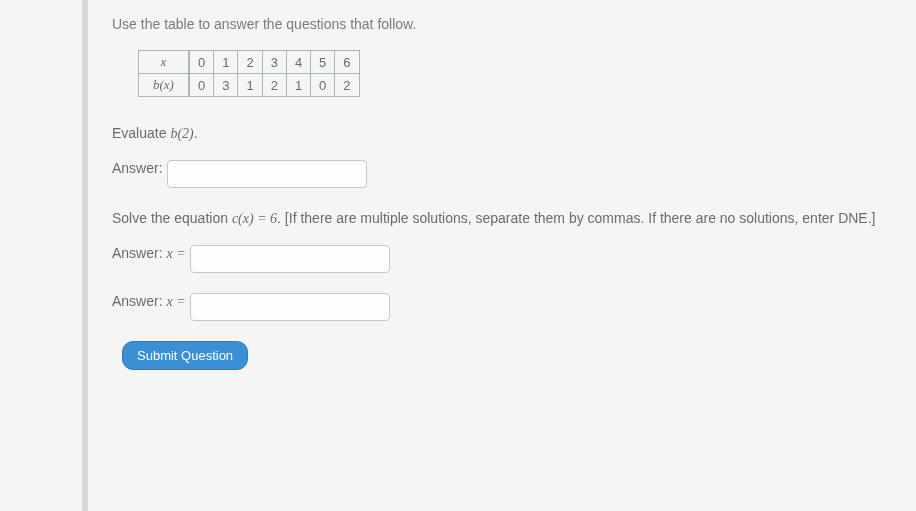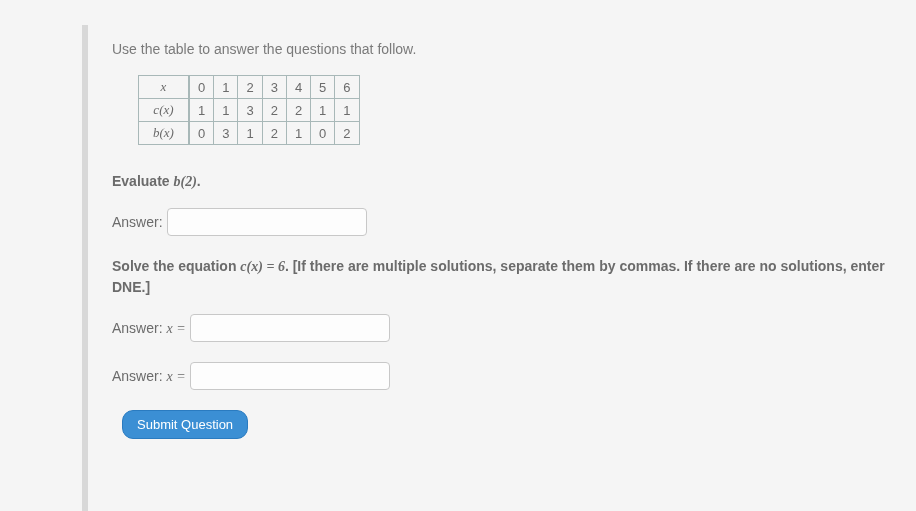--- a/index.html
+++ b/index.html
@@ -27,21 +27,20 @@
       left: 82px;
       top: 0;
       width: 6px;
       height: 100%;
       background: #d8d8d8;
     }
     .content {
       margin-left: 112px;
       padding-top: 16px;
       padding-right: 20px;
-      margin-top: 25px;
     }
     .instruction {
       color: #7a7a7a;
       margin-bottom: 18px;
       font-size: 14px;
     }
     .data-table {
       border-collapse: collapse;
       margin-left: 26px;
       margin-bottom: 26px;
@@ -61,26 +60,24 @@
       border-right: 2px solid #a8b8b8;
     }
     .math-var {
       font-style: italic;
       font-family: 'Times New Roman', serif;
     }
     .prompt {
       margin-bottom: 16px;
       color: #6b6b6b;
       line-height: 1.5;
-      font-weight: bold;
     }
     .answer-row {
       margin-bottom: 20px;
       display: flex;
-      align-items: center;
       gap: 4px;
     }
     .answer-label {
       color: #6b6b6b;
     }
     .answer-input {
       border: 1px solid #c8c8c8;
       border-radius: 4px;
       height: 28px;
       width: 200px;
@@ -145,30 +142,20 @@
             <td class="row-header"><span class="math-var">x</span></td>
             <td>0</td>
             <td>1</td>
             <td>2</td>
             <td>3</td>
             <td>4</td>
             <td>5</td>
             <td>6</td>
           </tr>
           <tr>
-            <td class="row-header"><span class="math-var">c(x)</span></td>
-            <td>1</td>
-            <td>1</td>
-            <td>3</td>
-            <td>2</td>
-            <td>2</td>
-            <td>1</td>
-            <td>1</td>
-          </tr>
-          <tr>
             <td class="row-header"><span class="math-var">b(x)</span></td>
             <td>0</td>
             <td>3</td>
             <td>1</td>
             <td>2</td>
             <td>1</td>
             <td>0</td>
             <td>2</td>
           </tr>
         </tbody>

